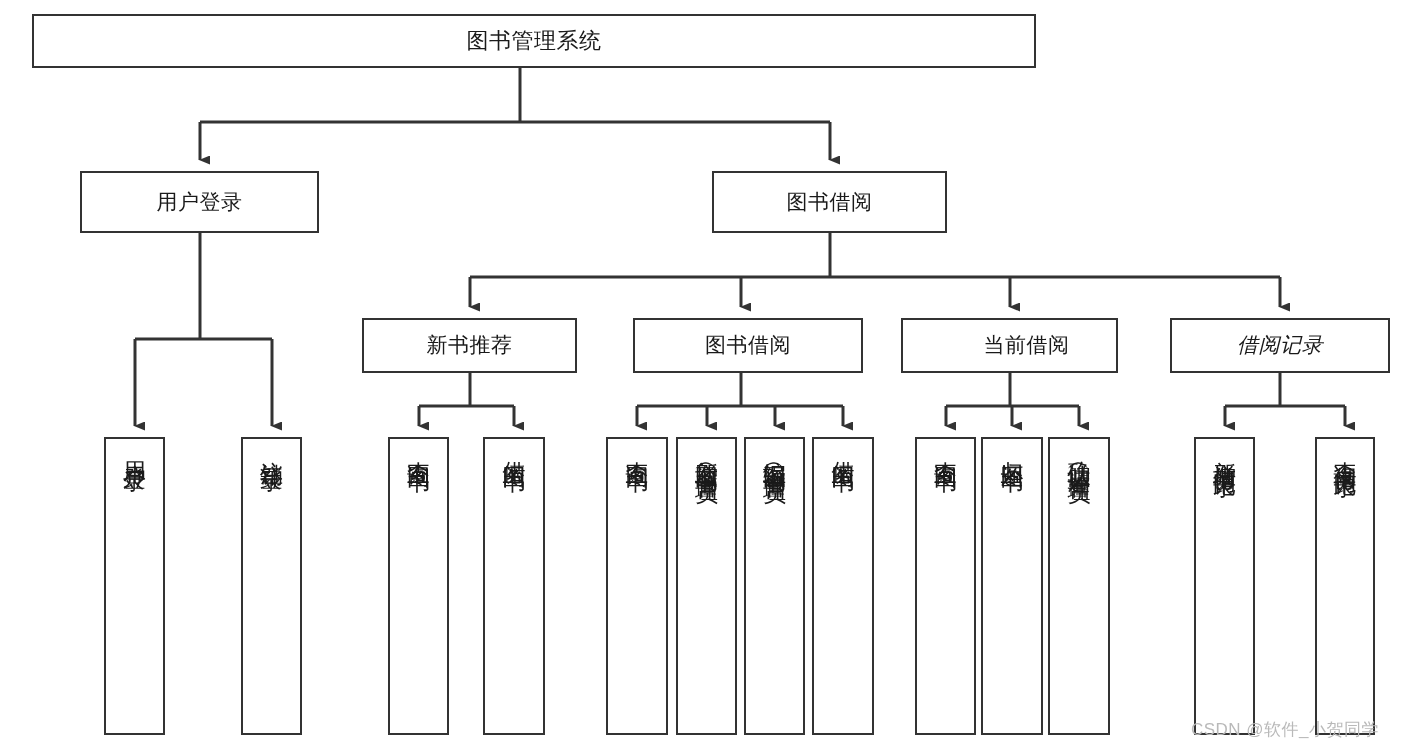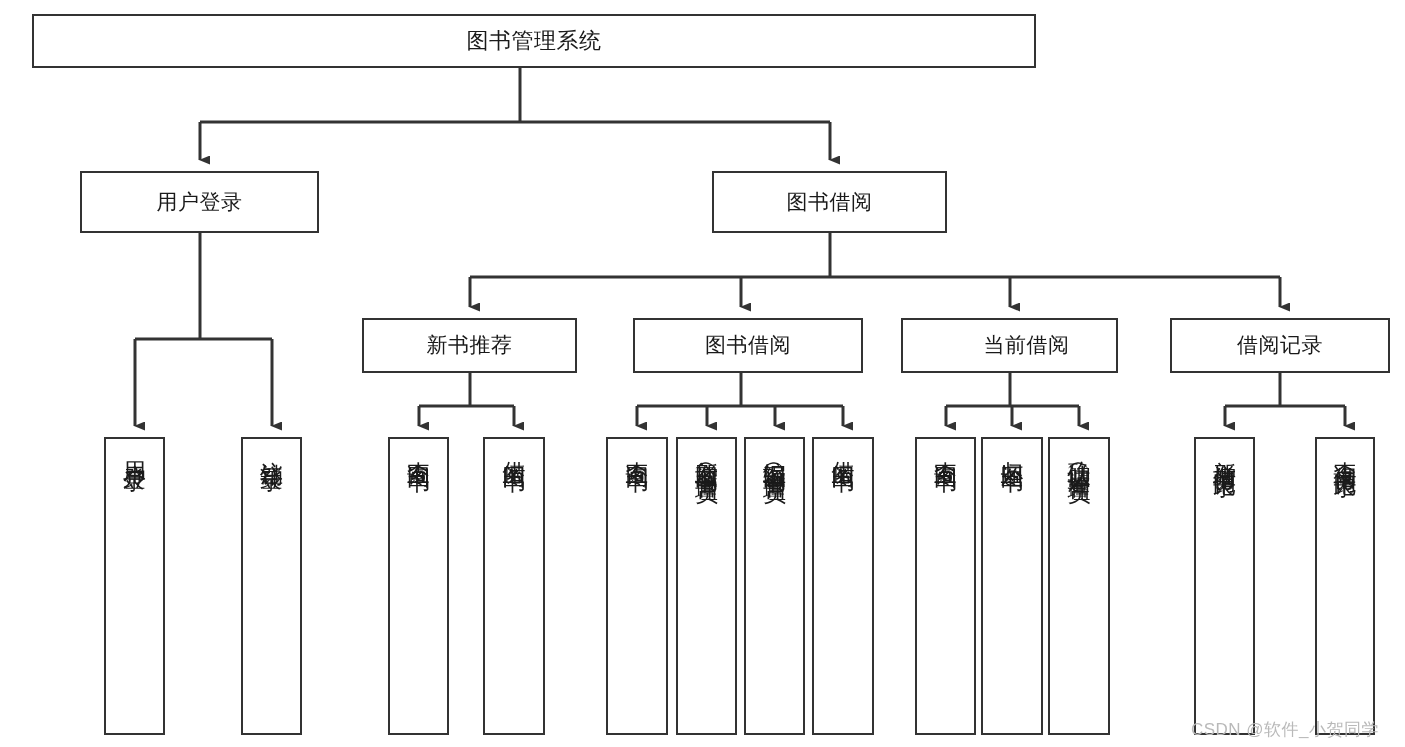--- a/index.html
+++ b/index.html
@@ -132,21 +132,21 @@
       </div>
       <div class="node horizontal" style="left: 362px; top: 318px; width: 215px; height: 55px;">
         <span class="node-label">新书推荐</span>
       </div>
       <div class="node horizontal" style="left: 633px; top: 318px; width: 230px; height: 55px;">
         <span class="node-label">图书借阅</span>
       </div>
       <div class="node horizontal" style="left: 901px; top: 318px; width: 217px; height: 55px; padding-left: 34px;">
         <span class="node-label">当前借阅</span>
       </div>
-      <div class="node horizontal" style="left: 1170px; top: 318px; width: 220px; height: 55px;">
+      <div class="node horizontal" style="left: 1170px; top: 318px; width: 220px; height: 55px; font-style: italic;">
         <span class="node-label">借阅记录</span>
       </div>
       <div class="node vertical" style="left: 104px; top: 437px; width: 61px; height: 298px;">
         <span class="node-label">用户登录</span>
       </div>
       <div class="node vertical" style="left: 241px; top: 437px; width: 61px; height: 298px;">
         <span class="node-label">注销登录</span>
       </div>
       <div class="node vertical" style="left: 388px; top: 437px; width: 61px; height: 298px;">
         <span class="node-label">查询图书</span>

